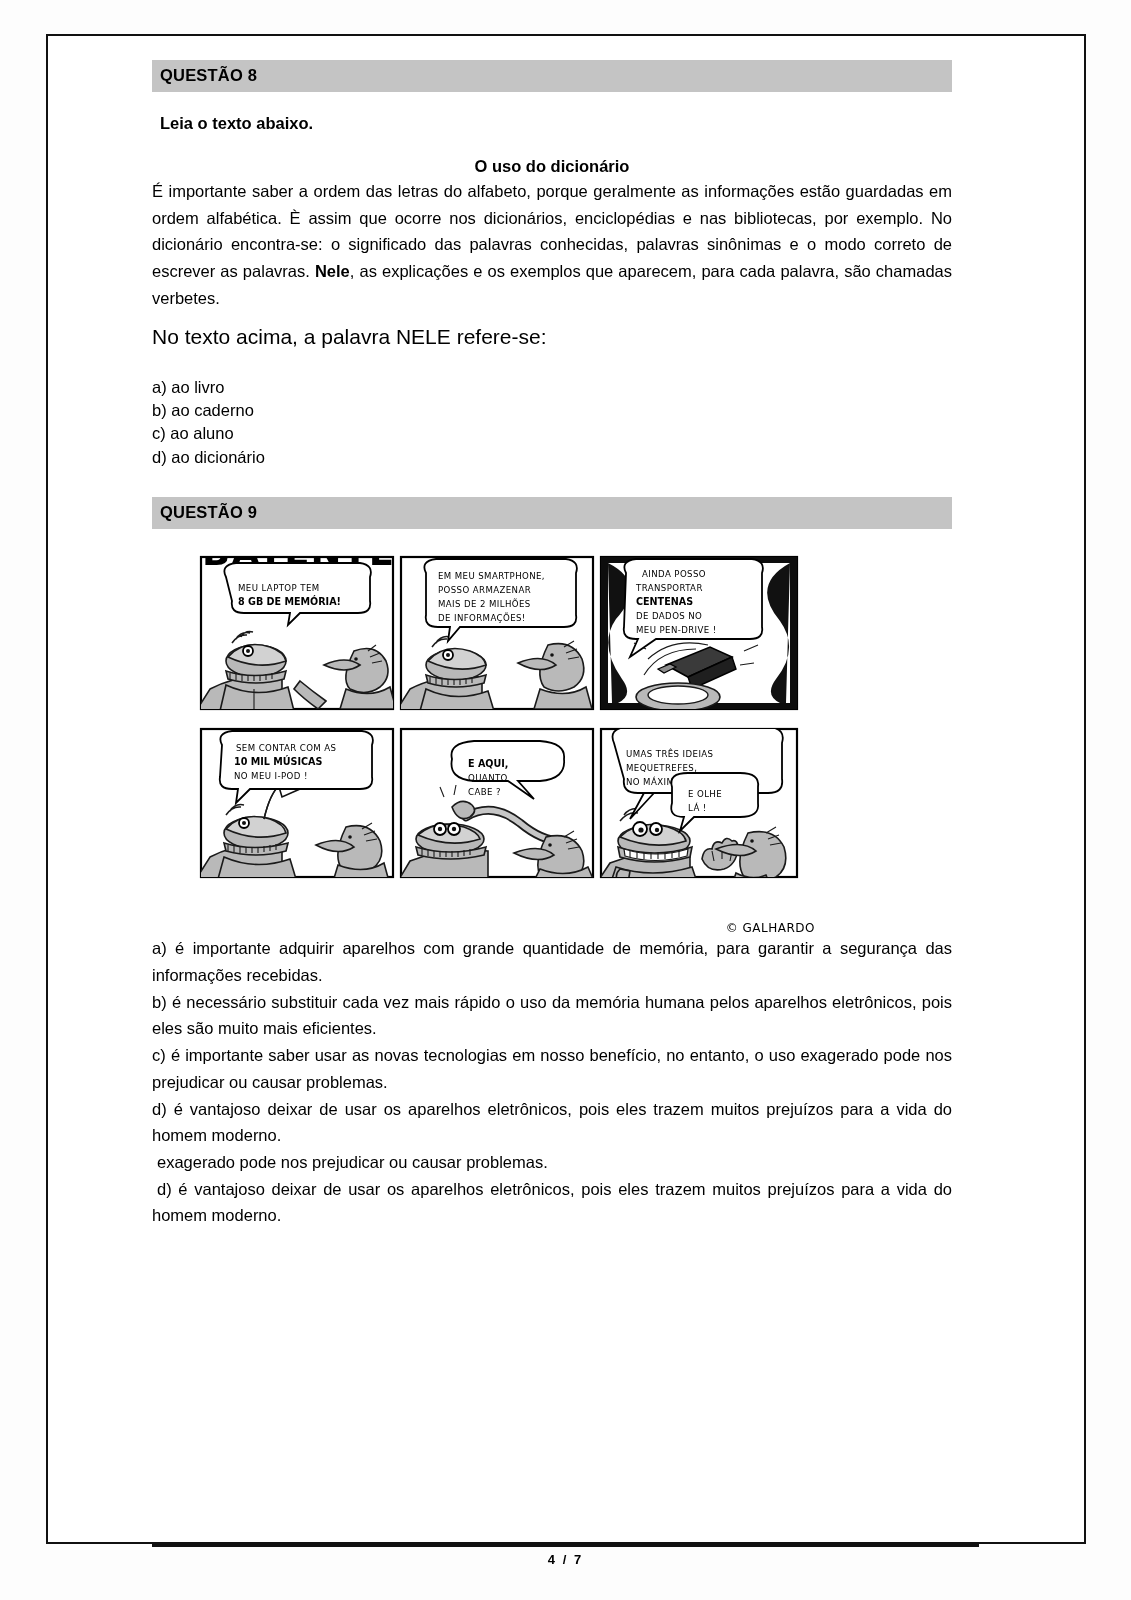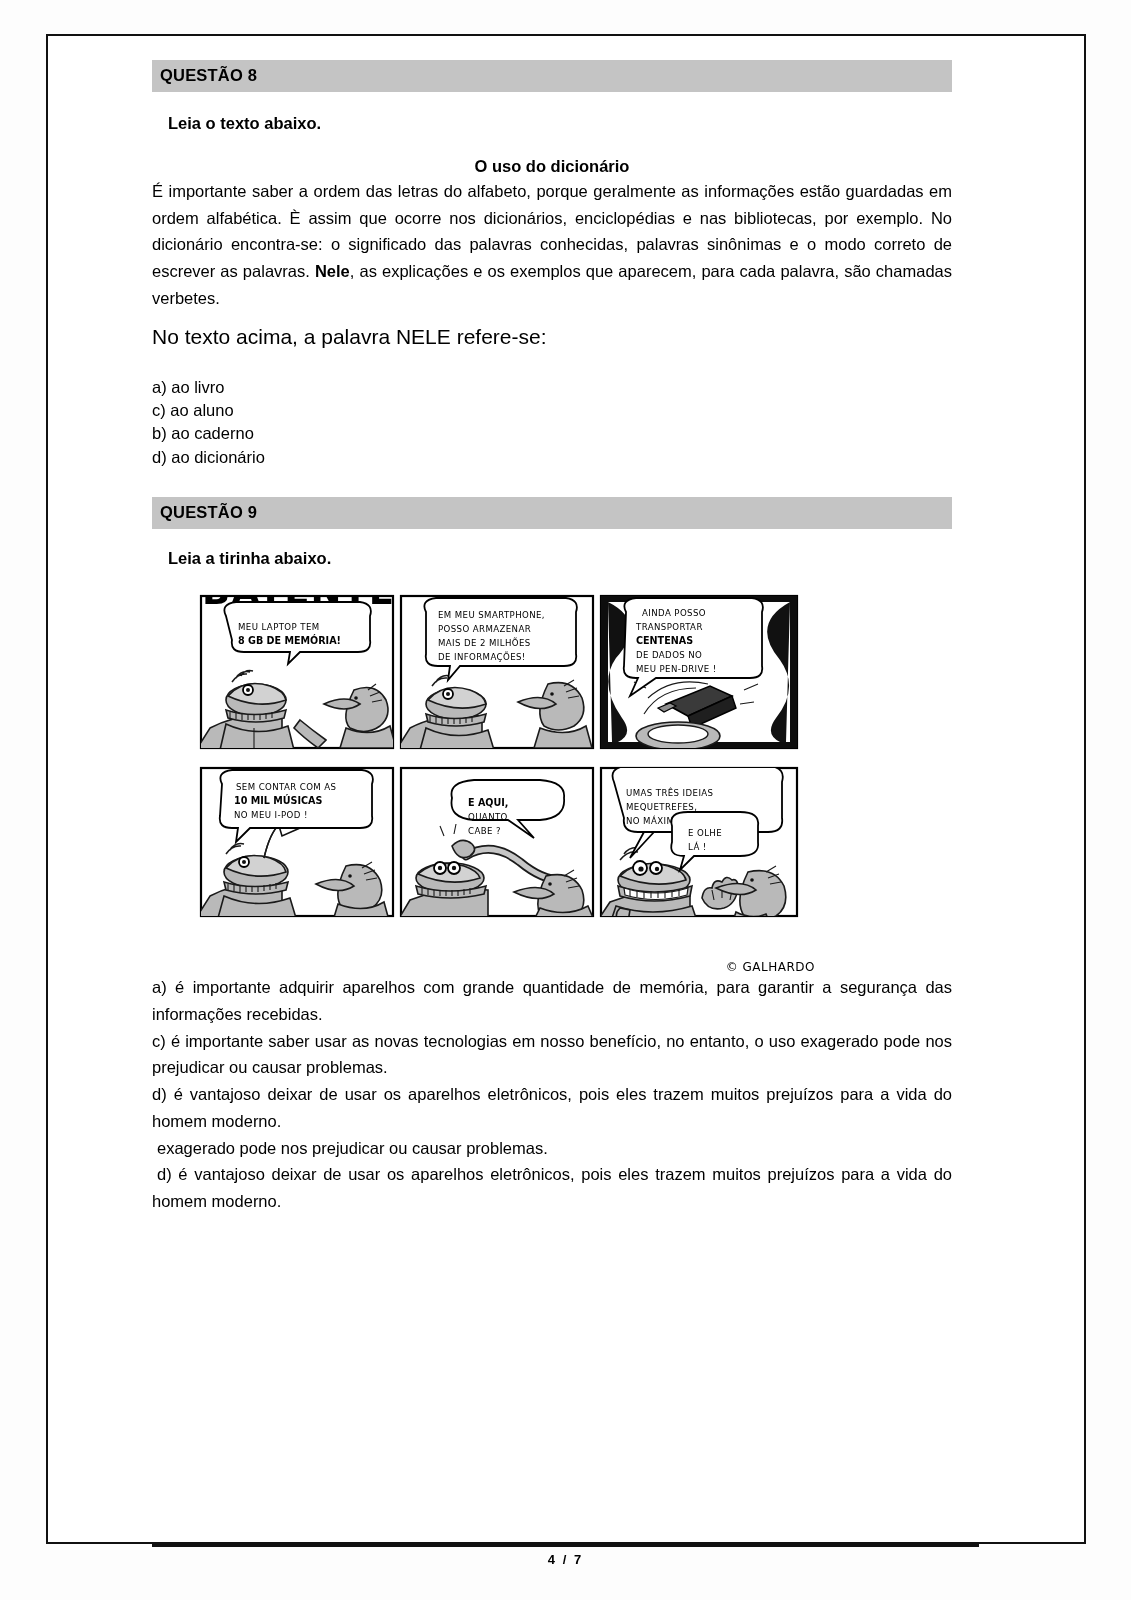--- a/index.html
+++ b/index.html
@@ -42,21 +42,21 @@
     background: #c4c4c4;
     font-weight: bold;
     font-size: 16.5px;
     padding: 6px 8px 7px 8px;
     margin: 0 0 4px 0;
     letter-spacing: 0.2px;
   }
   .lead {
     font-weight: bold;
     font-size: 16.5px;
-    margin: 22px 0 0 16px;
+    margin: 22px 0 0 8px;
   }
   .text-title {
     text-align: center;
     font-weight: bold;
     font-size: 16.5px;
     margin: 24px 0 0 0;
   }
   p.body-just {
     font-size: 16.5px;
     text-align: justify;
@@ -145,30 +145,29 @@
     <div class="lead">Leia o texto abaixo.</div>
 
     <div class="text-title">O uso do dicionário</div>
 
     <p class="body-just"><span>É importante saber a ordem das letras do alfabeto, porque geralmente as informações estão guardadas em ordem alfabética. È assim que ocorre nos dicionários, enciclopédias e nas bibliotecas, por exemplo. No dicionário encontra-se: o significado das palavras conhecidas, palavras sinônimas e o modo correto de escrever as palavras. </span><b>Nele</b><span>, as explicações e os exemplos que aparecem, para cada palavra, são chamadas verbetes.</span></p>
 
     <p class="body-left">No texto acima, a palavra NELE refere-se:</p>
 
     <div class="options">
       <div>a) ao livro</div>
+      <div>b) ao caderno</div>
       <div>c) ao aluno</div>
-      <div>b) ao caderno</div>
       <div>d) ao dicionário</div>
     </div>
 
     <div class="q9-header-wrap">
       <div class="q-header">QUESTÃO 9</div>
     </div>
 
-    <div class="lead q9-lead">Leia a tirinha abaixo.</div>
 
     <div class="strip-wrap">
       <svg viewBox="0 0 615 370" width="615" height="370">
         <defs>
           <style>
             .pb { fill:#fff; stroke:#000; stroke-width:2.2; }
             .bub { fill:#fff; stroke:#000; stroke-width:1.8; }
             .bt { font-family:"DejaVu Sans", sans-serif; font-size:8.6px; fill:#000; letter-spacing:0.4px; }
             .btb { font-family:"DejaVu Sans", sans-serif; font-size:9.6px; font-weight:bold; fill:#000; }
             .fig { fill:#b9b9b9; stroke:#1a1a1a; stroke-width:1.6; }
@@ -380,20 +379,21 @@
             <text class="bt" x="492" y="272">LÁ !</text>
           </g>
         </g>
       </svg>
       <div class="credit">© GALHARDO</div>
     </div>
 
 
     <div class="q9-options">
       <p>a) é importante adquirir aparelhos com grande quantidade de memória, para garantir a segurança das informações recebidas.</p>
+      <p>b) é necessário substituir cada vez mais rápido o uso da memória humana pelos aparelhos eletrônicos, pois eles são muito mais eficientes.</p>
       <p>c) é importante saber usar as novas tecnologias em nosso benefício, no entanto, o uso exagerado pode nos prejudicar ou causar problemas.</p>
       <p>d) é vantajoso deixar de usar os aparelhos eletrônicos, pois eles trazem muitos prejuízos para a vida do homem moderno.</p>
       <p class="indented last-line">exagerado pode nos prejudicar ou causar problemas.</p>
       <p class="indented">d) é vantajoso deixar de usar os aparelhos eletrônicos, pois eles trazem muitos prejuízos para a vida do homem moderno.</p>
     </div>
 
   </div>
 
   <div class="footer-rule"></div>
   <div class="footer-page">4 / 7</div>

